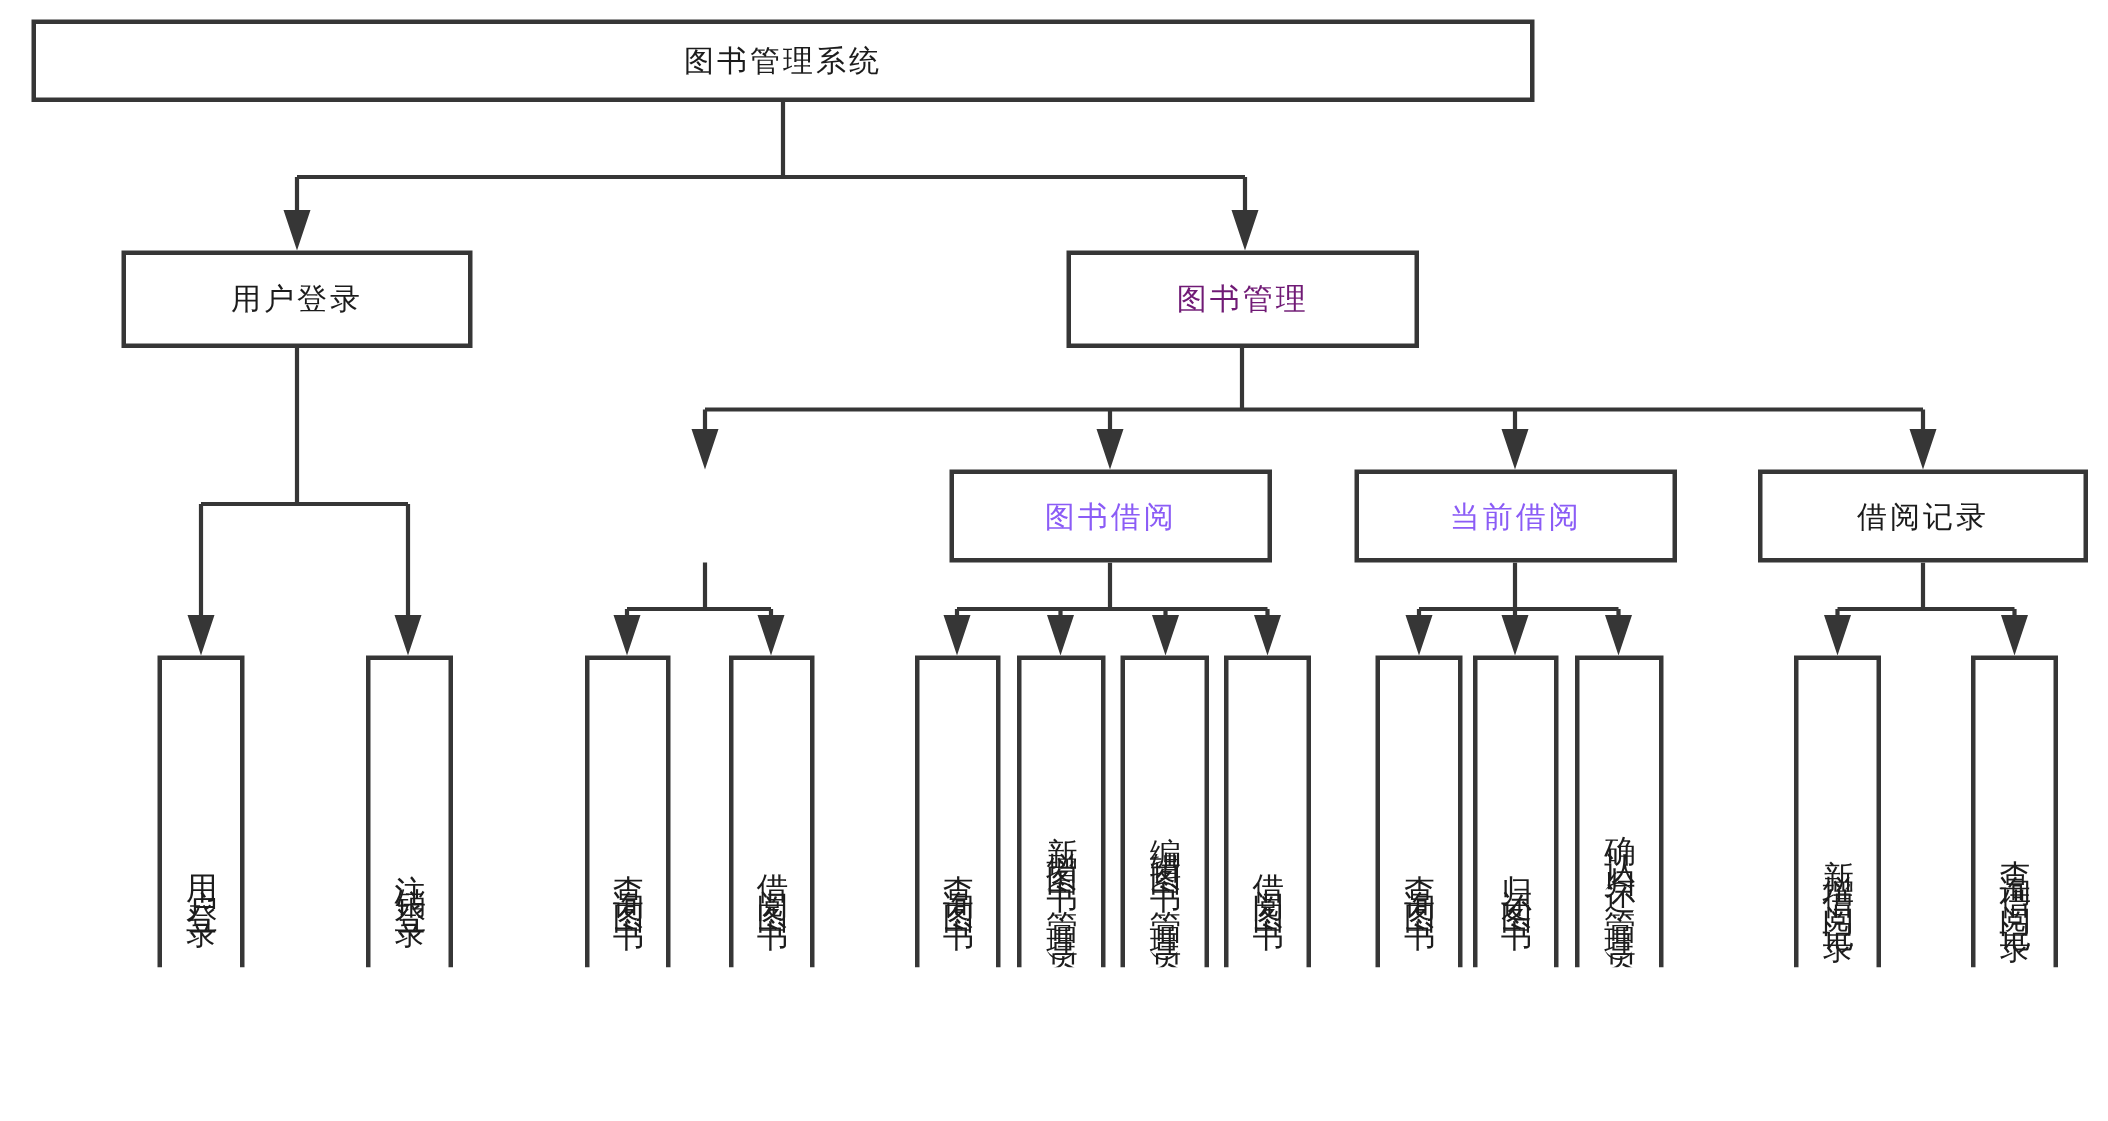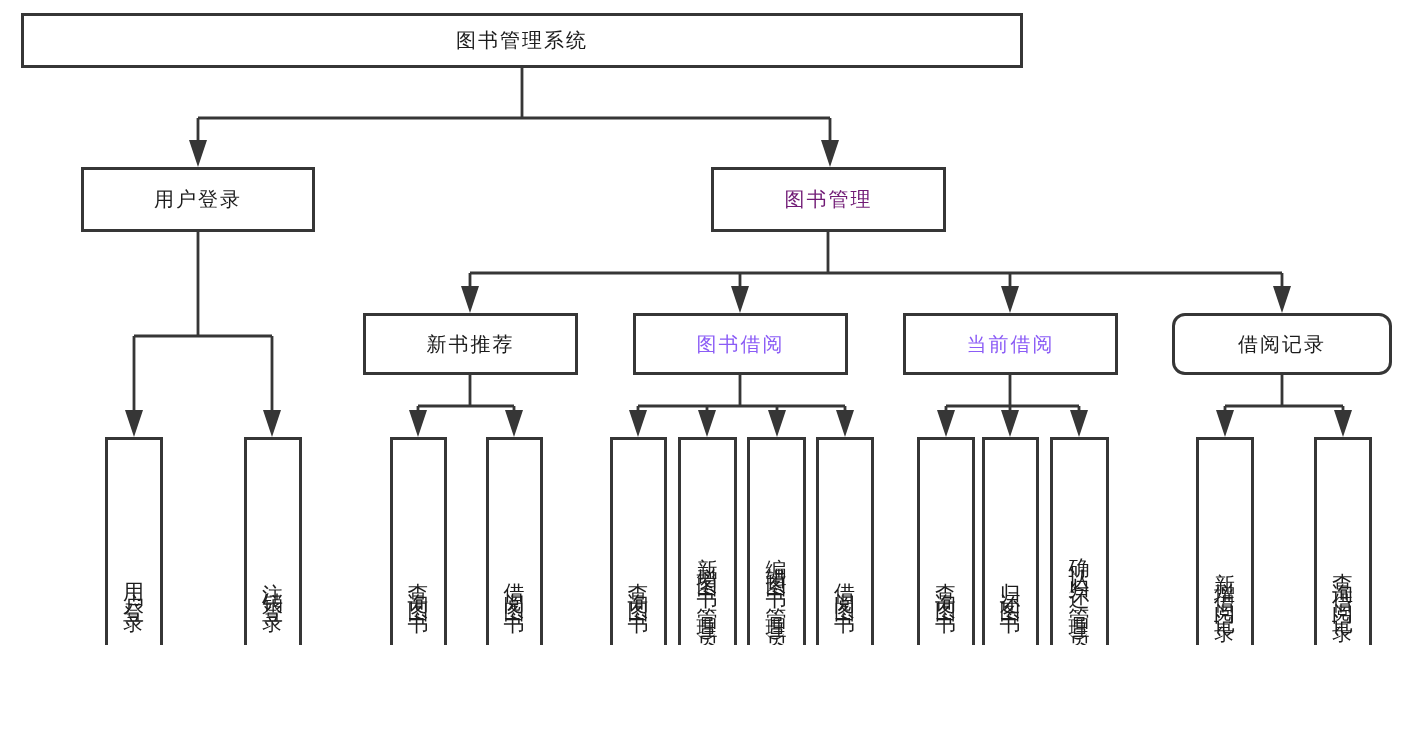--- a/index.html
+++ b/index.html
@@ -1,18 +1,18 @@
 <!DOCTYPE html>
 <html><head>
 <meta charset="utf-8">
 <style>
   html,body{margin:0;padding:0;background:#ffffff;}
   .stage{
     position:relative;width:1405px;height:645px;background:#ffffff;
-    font-family:Liberation Sans, sans-serif;
+    font-family:Liberation Serif, serif;
     overflow:hidden;
   }
   .node{
     position:absolute;box-sizing:border-box;
     border:3px solid #363636;background:#ffffff;
     display:flex;align-items:center;justify-content:center;
     color:#1c1c1c;font-size:20px;letter-spacing:2px;
     z-index:2;
   }
   .vnode{
@@ -61,24 +61,23 @@
       M1070,410 L1088,410 L1079,437 Z
       M1216,410 L1234,410 L1225,437 Z
       M1334,410 L1352,410 L1343,437 Z"></path>
   </svg>
 
   <div class="node" style="left: 21px; top: 13px; width: 1002px; height: 55px; border-color: rgb(54, 54, 54); color: rgb(28, 28, 28);">图书管理系统</div>
 
   <div class="node" style="left: 81px; top: 167px; width: 234px; height: 65px; border-color: rgb(54, 54, 54); color: rgb(28, 28, 28);">用户登录</div>
   <div class="node" style="left: 711px; top: 167px; width: 235px; height: 65px; border-color: rgb(54, 54, 54); color: #701a75;">图书管理</div>
 
-  <div class="node" style="left: 363px; top: 313px; width: 215px; height: 62px; border-color: rgb(54, 54, 54); color: rgb(28, 28, 28);">新书推荐</div>
   <div class="node" style="left: 633px; top: 313px; width: 215px; height: 62px; border-color: rgb(54, 54, 54); color: #8b5cf6;">图书借阅</div>
   <div class="node" style="left: 903px; top: 313px; width: 215px; height: 62px; border-color: rgb(54, 54, 54); color: #8b5cf6;">当前借阅</div>
-  <div class="node" style="left: 1172px; top: 313px; width: 220px; height: 62px; border-color: rgb(54, 54, 54); color: rgb(28, 28, 28); border-radius: 13px;">借阅记录</div>
+  <div class="node" style="left: 1172px; top: 313px; width: 220px; height: 62px; border-color: rgb(54, 54, 54); color: rgb(28, 28, 28);">借阅记录</div>
 
   <div class="node vnode" style="left: 105px; top: 437px; width: 58px; height: 298px; border-color: rgb(54, 54, 54); color: rgb(28, 28, 28);">用户登录</div>
   <div class="node vnode" style="left: 244px; top: 437px; width: 58px; height: 298px; border-color: rgb(54, 54, 54); color: rgb(28, 28, 28);">注销登录</div>
 
   <div class="node vnode" style="left: 390px; top: 437px; width: 57px; height: 298px; border-color: rgb(54, 54, 54); color: rgb(28, 28, 28);">查询图书</div>
   <div class="node vnode" style="left: 486px; top: 437px; width: 57px; height: 298px; border-color: rgb(54, 54, 54); color: rgb(28, 28, 28);">借阅图书</div>
 
   <div class="node vnode" style="left: 610px; top: 437px; width: 57px; height: 298px; border-color: rgb(54, 54, 54); color: rgb(28, 28, 28);">查询图书</div>
   <div class="node vnode" style="left: 678px; top: 437px; width: 59px; height: 298px; border-color: rgb(54, 54, 54); color: rgb(28, 28, 28);">新增图书（管理员）</div>
   <div class="node vnode" style="left: 747px; top: 437px; width: 59px; height: 298px; border-color: rgb(54, 54, 54); color: rgb(28, 28, 28);">编辑图书（管理员）</div>

